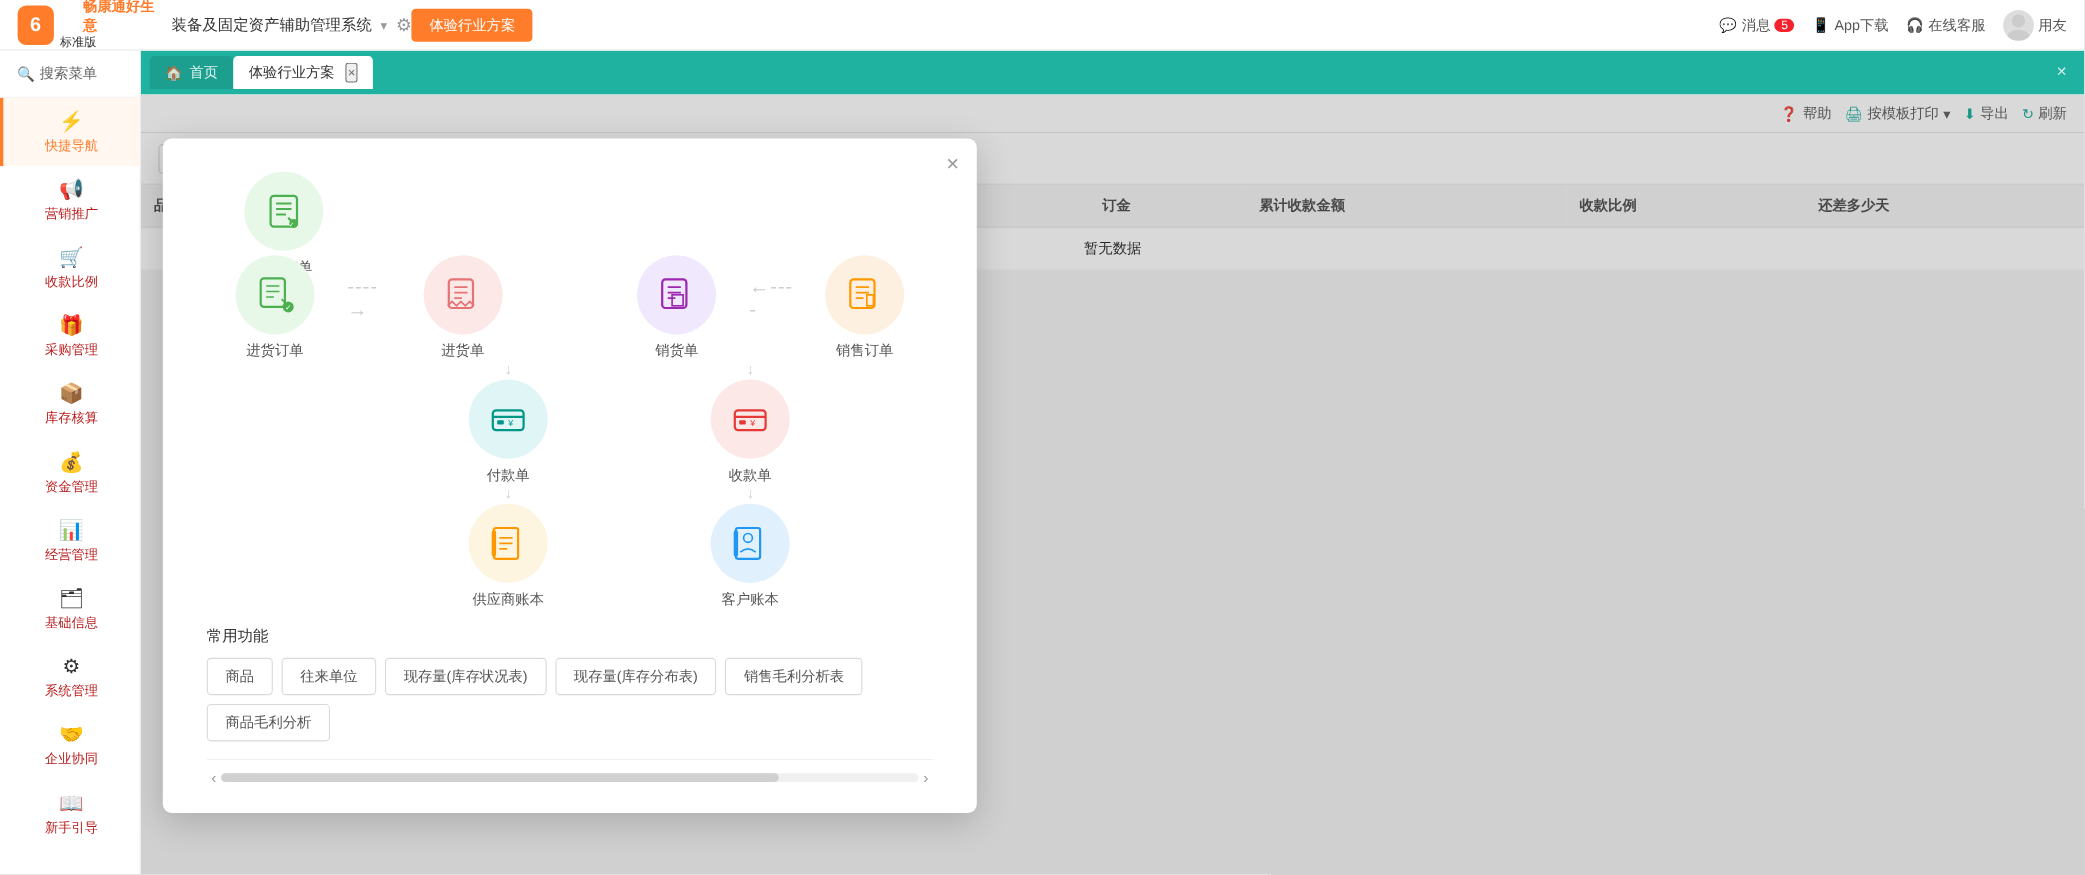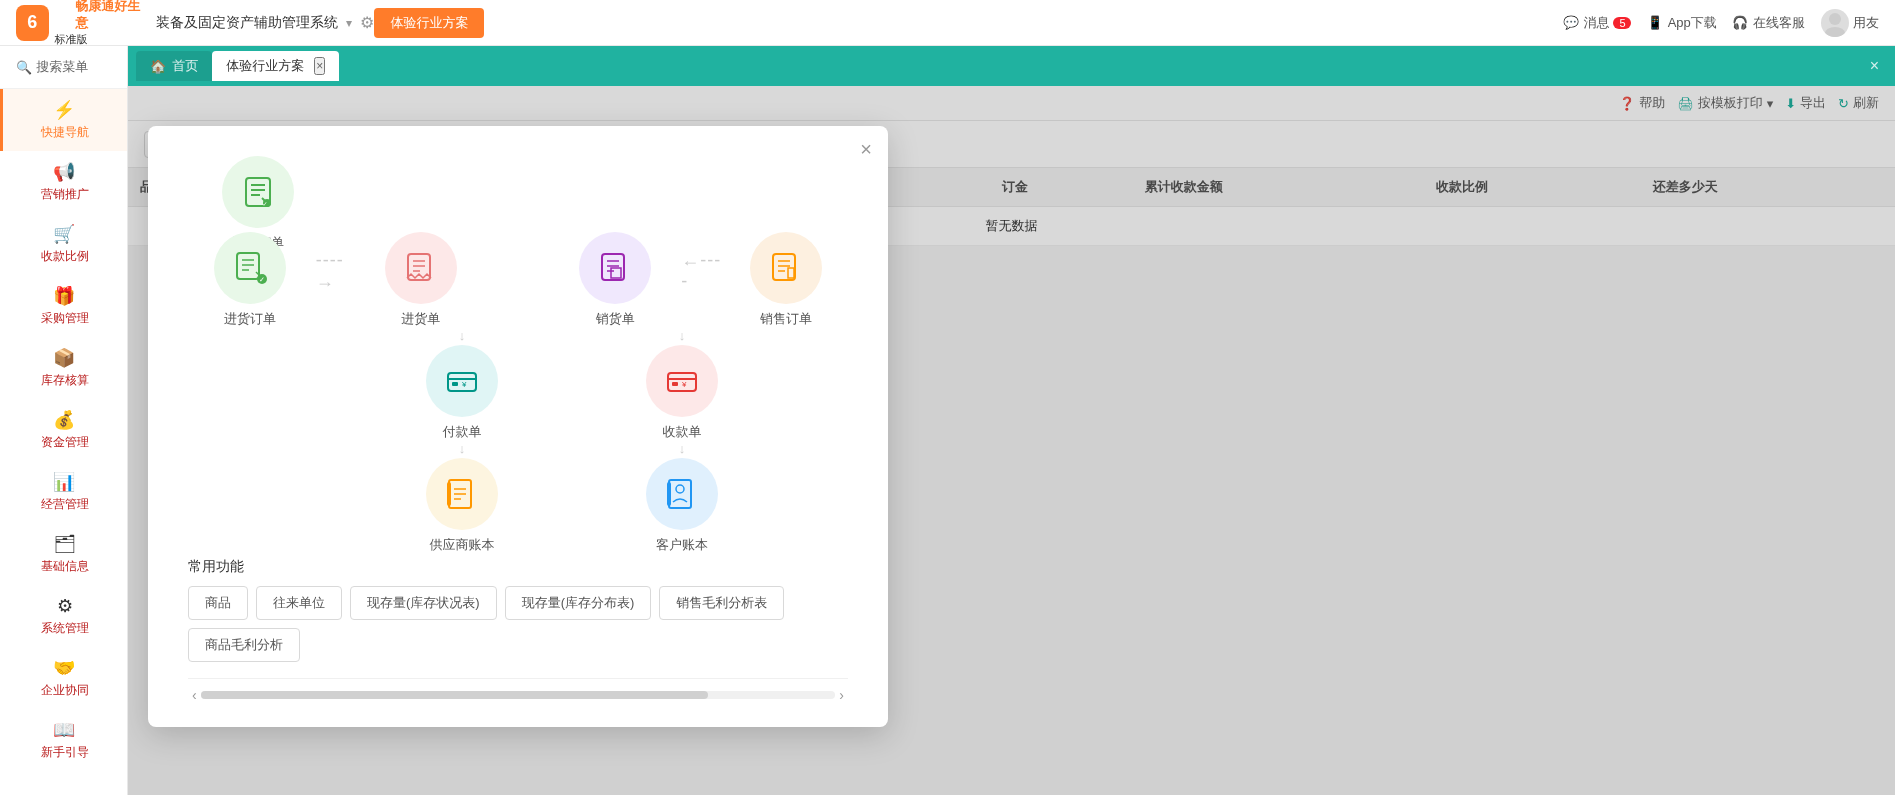--- a/index.html
+++ b/index.html
@@ -80,21 +80,21 @@
     .circle-green { background: #e8f8e8; }
     .circle-pink { background: #fde8e8; }
     .circle-purple { background: #f0e8fd; }
     .circle-orange { background: #fdf0e0; }
     .circle-teal { background: #e0f5f5; }
     .circle-red { background: #fde8e8; }
     .circle-yellow { background: #fdf5e0; }
     .circle-blue { background: #e0f0fd; }
 
     
-    .common-section { margin-top: 4px; }
+    .common-section { margin-top: 16px; }
     .common-title { font-size: 14px; color: #333; font-weight: 500; margin-bottom: 10px; }
     .btn-grid { display: flex; flex-wrap: wrap; gap: 8px; margin-bottom: 8px; }
     .func-btn { border: 1px solid #d9d9d9; border-radius: 4px; padding: 7px 16px; font-size: 13px; color: #555; background: #fff; cursor: pointer; }
 
     
     .modal-scroll-bar { display: flex; align-items: center; border-top: 1px solid #f0f0f0; margin-top: 16px; padding-top: 8px; }
     .scroll-track { flex: 1; height: 8px; background: #f0f0f0; border-radius: 4px; position: relative; }
     .scroll-thumb { position: absolute; left: 0; top: 0; height: 8px; width: 80%; background: #d0d0d0; border-radius: 4px; }
     .scroll-arrow { color: #999; font-size: 14px; cursor: pointer; padding: 0 4px; }
   </style>

